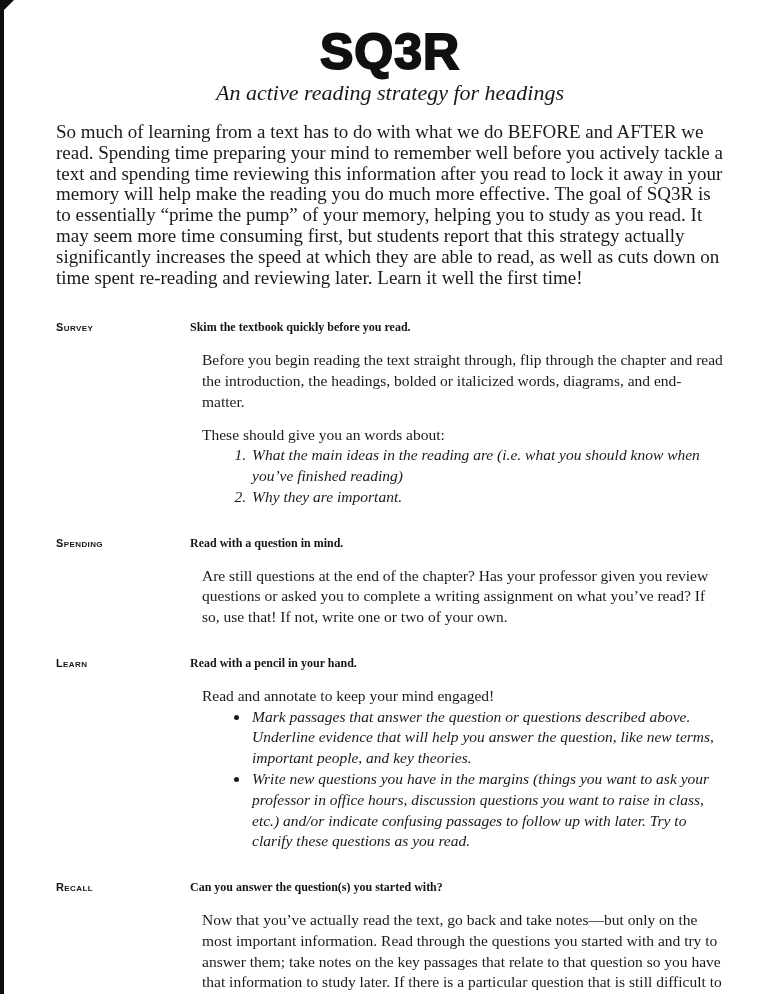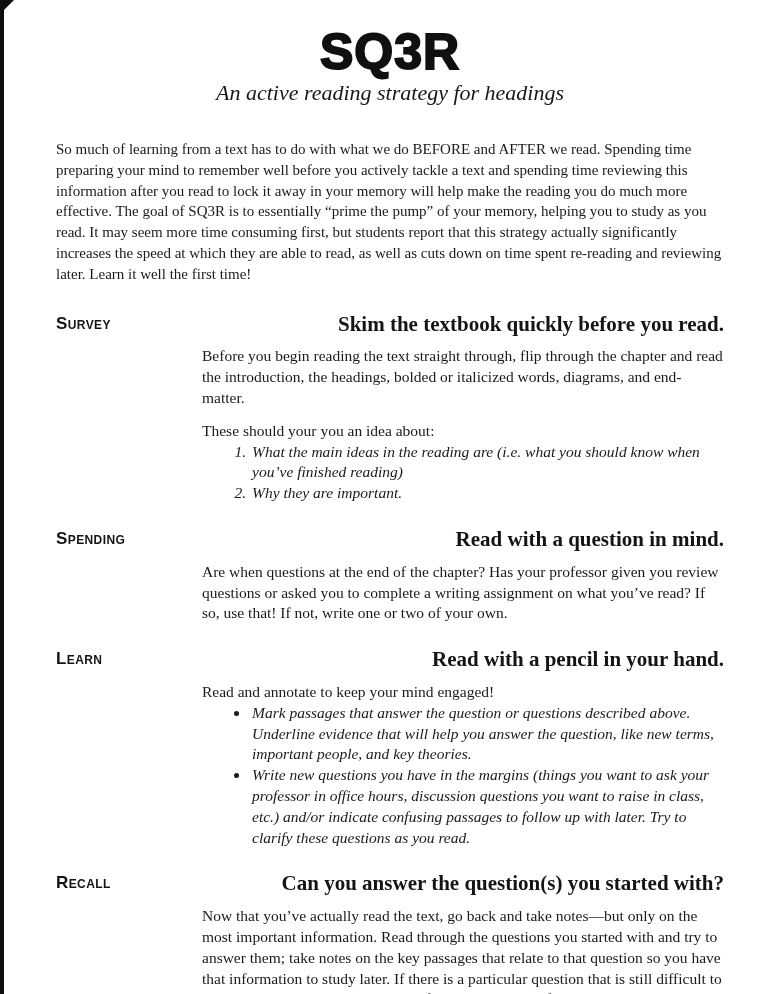--- a/index.html
+++ b/index.html
@@ -47,52 +47,51 @@
     -webkit-text-stroke: 2px #101010;
   }
   p.subtitle {
     margin: 2px 0 0 0;
     font-style: italic;
     font-size: 22px;
     line-height: 26px;
     color: #181818;
   }
   p.intro {
-    margin: 33px 0 0 0;
-    font-size: 15px;
+    margin: 16px 0 0 0;
+    font-size: 19px;
     line-height: 20.8px;
     text-align: left;
   }
   .sections { margin-top: 29px; }
   .section {
     display: flex;
     margin-bottom: 25px;
   }
   .section .label {
     flex: 0 0 134px;
     font-family: "Liberation Sans", sans-serif;
     font-weight: bold;
     font-variant: small-caps;
-    font-size: 17px;
+    font-size: 11px;
     letter-spacing: 0.4px;
     line-height: 20px;
     color: #141414;
   }
   .section .content {
     flex: 1;
     font-size: 15.5px;
     line-height: 20.8px;
   }
   .section .content h2 {
     margin: 0 0 12px 0;
-    font-size: 21px;
+    font-size: 12px;
     line-height: 20.8px;
     font-weight: bold;
     color: #141414;
-    text-align: right;
   }
   .section .content p { margin: 0 0 12px 12px; }
   .section .content p.tight { margin-bottom: 0; }
   .section .content p:last-child { margin-bottom: 0; }
   .section .content ol,
   .section .content ul {
     margin: 0 0 0 0;
     padding-left: 60px;
     font-style: italic;
   }
@@ -112,32 +111,32 @@
   </header>
 
   <p class="intro">So much of learning from a text has to do with what we do BEFORE and AFTER we read. Spending time preparing your mind to remember well before you actively tackle a text and spending time reviewing this information after you read to lock it away in your memory will help make the reading you do much more effective. The goal of SQ3R is to essentially “prime the pump” of your memory, helping you to study as you read. It may seem more time consuming first, but students report that this strategy actually significantly increases the speed at which they are able to read, as well as cuts down on time spent re-reading and reviewing later. Learn it well the first time!</p>
 
   <div class="sections" id="sections">
       <div class="section">
         <div class="label">Survey</div>
         <div class="content">
           <h2>Skim the textbook quickly before you read.</h2>
           <p>Before you begin reading the text straight through, flip through the chapter and read the introduction, the headings, bolded or italicized words, diagrams, and end-matter.</p>
-          <p class="tight">These should your you an idea about:</p>
+          <p class="tight">These should give you an words about:</p>
           <ol>
             <li>What the main ideas in the reading are (i.e. what you should know when you’ve finished reading)</li>
             <li>Why they are important.</li>
           </ol>
         </div>
       </div>
       <div class="section">
         <div class="label">Spending</div>
         <div class="content">
           <h2>Read with a question in mind.</h2>
-          <p>Are when questions at the end of the chapter? Has your professor given you review questions or asked you to complete a writing assignment on what you’ve read? If so, use that! If not, write one or two of your own.</p>
+          <p>Are still questions at the end of the chapter? Has your professor given you review questions or asked you to complete a writing assignment on what you’ve read? If so, use that! If not, write one or two of your own.</p>
         </div>
       </div>
       <div class="section">
         <div class="label">Learn</div>
         <div class="content">
           <h2>Read with a pencil in your hand.</h2>
           <p class="tight">Read and annotate to keep your mind engaged!</p>
           <ul>
             <li>Mark passages that answer the question or questions described above. Underline evidence that will help you answer the question, like new terms, important people, and key theories.</li>
             <li>Write new questions you have in the margins (things you want to ask your professor in office hours, discussion questions you want to raise in class, etc.) and/or indicate confusing passages to follow up with later. Try to clarify these questions as you read.</li>

